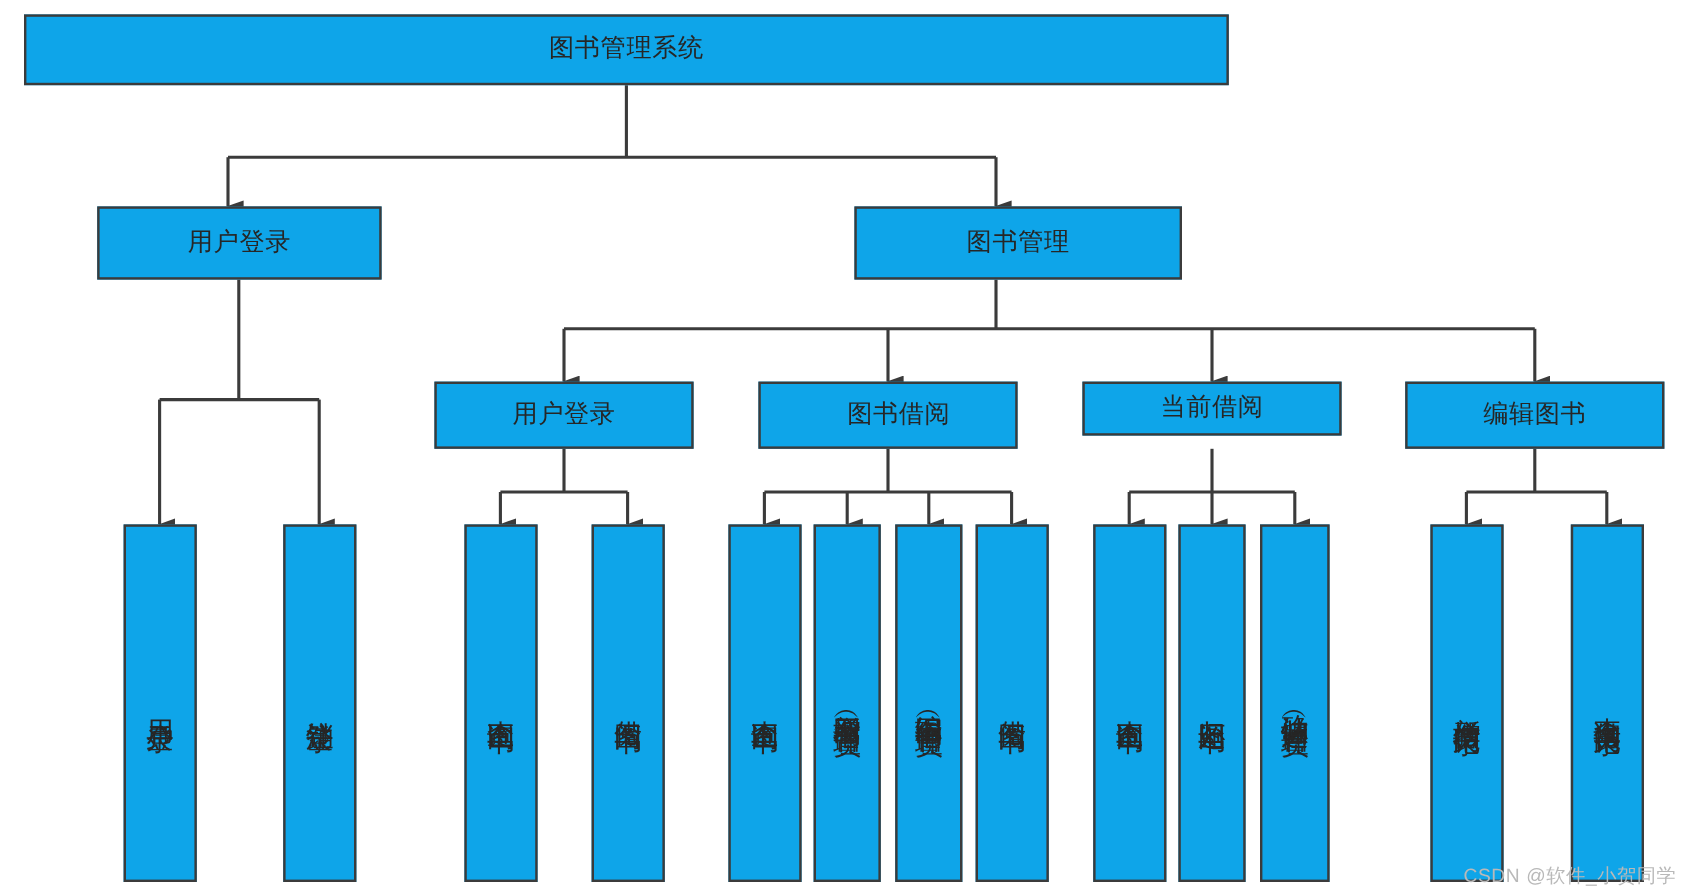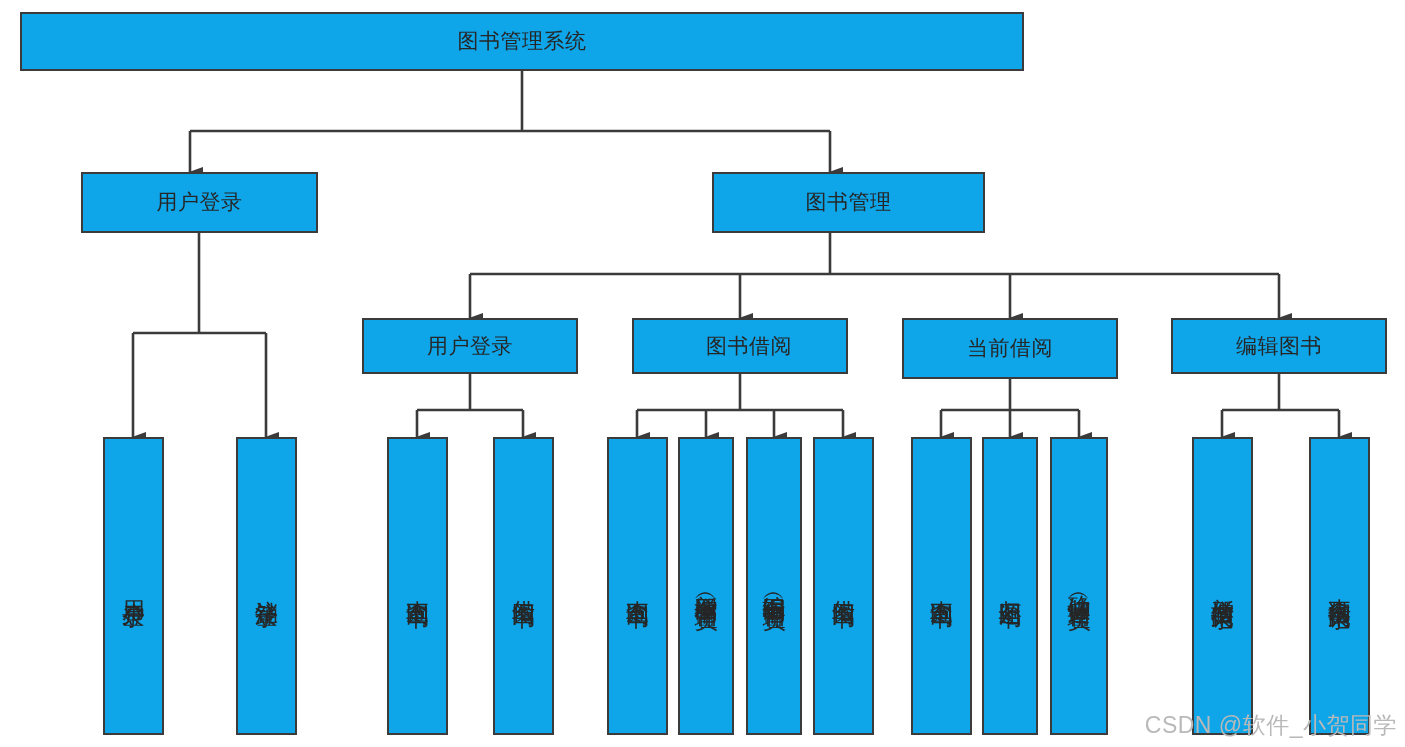--- a/index.html
+++ b/index.html
@@ -57,21 +57,21 @@
     max-height: 272px;
     text-align: left;
   }
   .node.vertical.tall .label {
     max-height: 286px;
   }
   #watermark {
     position: absolute;
     right: 8px;
     bottom: 6px;
-    font-size: 23px;
+    font-size: 16px;
     color: #b9b9b9;
     letter-spacing: 0.5px;
     z-index: 5;
     white-space: nowrap;
   }
 </style>
 </head>
 <body>
 
 <div id="canvas">
@@ -137,21 +137,21 @@
   <div class="node horizontal" style="left:712px; top:172px; width:273px; height:61px;">
     <span class="label">图书管理</span>
   </div>
 
   <div class="node horizontal" style="left:362px; top:318px; width:216px; height:56px;">
     <span class="label">用户登录</span>
   </div>
   <div class="node horizontal" style="left:632px; top:318px; width:216px; height:56px;padding-left:18px;">
     <span class="label">图书借阅</span>
   </div>
-  <div class="node horizontal" style="left:902px; top:318px; width:216px; height:61px;">
+  <div class="node horizontal" style="left:902px; top:318px; width:216px; height:45px;">
     <span class="label">当前借阅</span>
   </div>
   <div class="node horizontal" style="left:1171px; top:318px; width:216px; height:56px;">
     <span class="label">编辑图书</span>
   </div>
 
   <div class="node vertical" style="left:103px; top:437px; width:61px; height:298px;">
     <span class="label">用户登录</span>
   </div>
   <div class="node vertical" style="left:236px; top:437px; width:61px; height:298px;">

